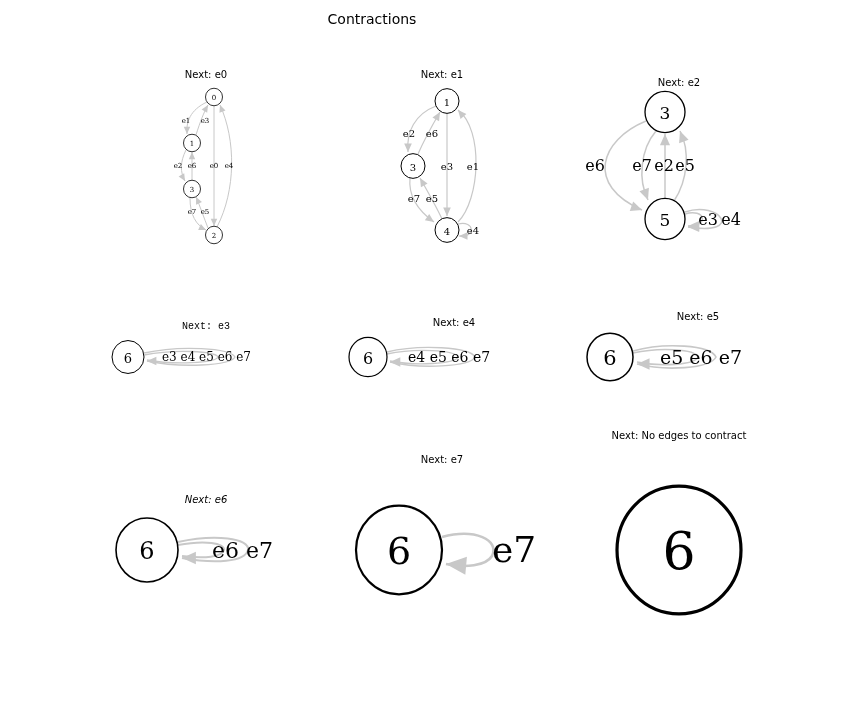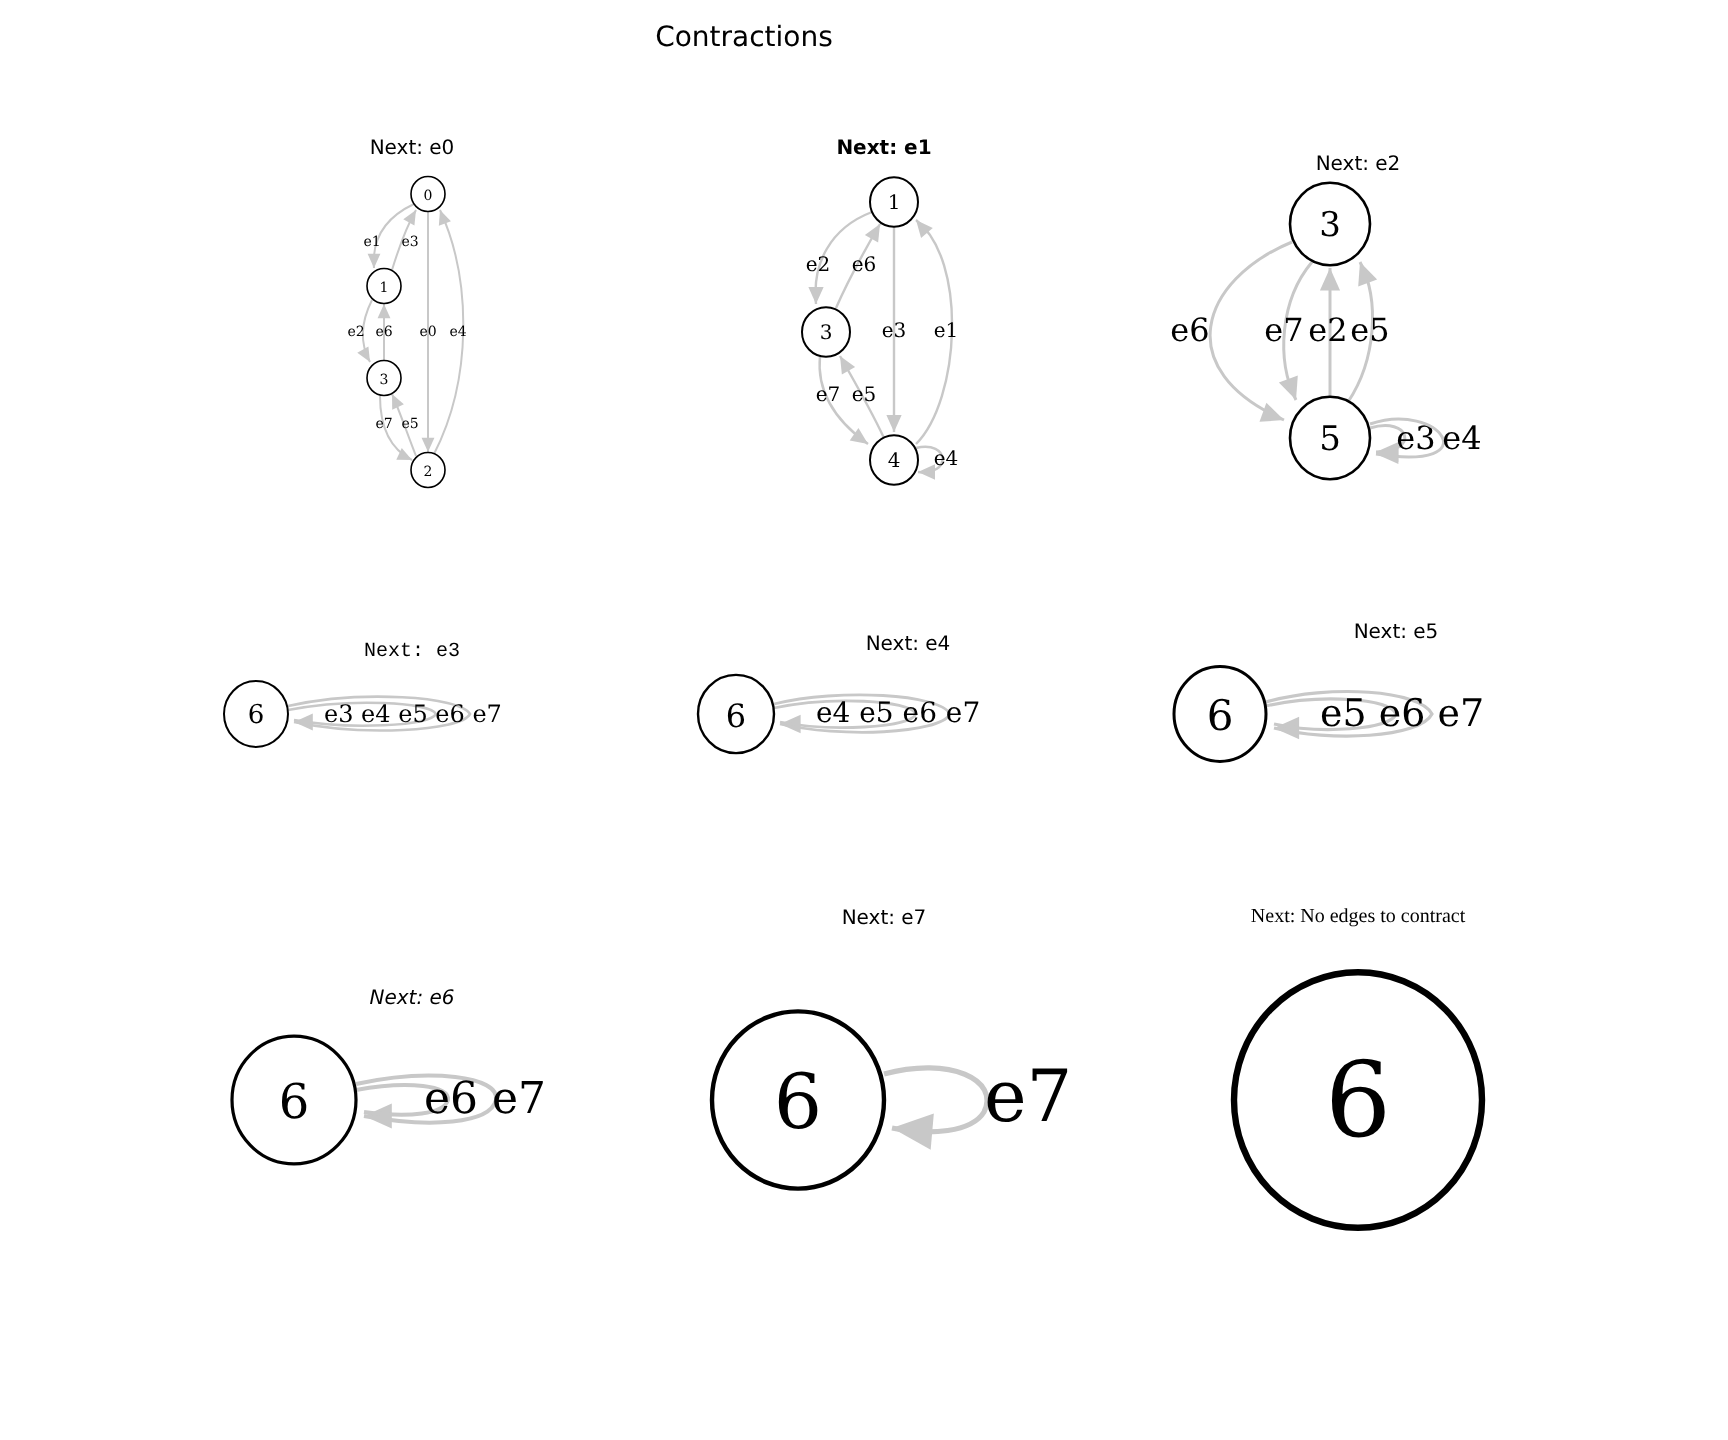--- a/index.html
+++ b/index.html
@@ -15,28 +15,28 @@
   svg.canvas { position: absolute; left: 0; top: 0; }
   .node-label { font-family: "DejaVu Serif", serif; fill: #000; text-anchor: middle; dominant-baseline: central; }
   .edge-label { font-family: "DejaVu Serif", serif; fill: #000; dominant-baseline: central; }
 </style>
 </head>
 <body>
 
 <div class="title">Contractions</div>
 <div id="panel-titles">
     <div class="panel-title" style="left: 86px; top: 69px;">Next: e0</div>
-    <div class="panel-title" style="left: 322px; top: 69px; font-weight: bold;">Next: e1</div>
+    <div class="panel-title" style="left: 322px; top: 69px;">Next: e1</div>
     <div class="panel-title" style="left: 559px; top: 77px;">Next: e2</div>
     <div class="panel-title" style="left: 86px; top: 321px; font-family: Liberation Mono, monospace;">Next: e3</div>
     <div class="panel-title" style="left: 334px; top: 317px;">Next: e4</div>
     <div class="panel-title" style="left: 578px; top: 311px;">Next: e5</div>
     <div class="panel-title" style="left: 86px; top: 494px; font-style: italic;">Next: e6</div>
     <div class="panel-title" style="left: 322px; top: 454px;">Next: e7</div>
-    <div class="panel-title" style="left: 559px; top: 453px; font-family: Liberation Serif, serif;">Next: No edges to contract</div>
+    <div class="panel-title" style="left: 559px; top: 430px;">Next: No edges to contract</div>
   </div>
 <svg class="canvas" id="canvas" width="864" height="720" viewBox="0 0 864 720">
     <g>
       <g>
         <path d="M207,102 C190,110 186,122 187,134" fill="none" stroke="#c8c8c8" stroke-width="1"></path>
         <polygon points="187,134 183.7825,126.85 190.2175,126.85" fill="#c8c8c8"></polygon>
         <text x="186" y="121" class="edge-label" text-anchor="middle" font-size="7">e1</text>
       </g>
       <g>
         <path d="M196,135 C200,122 204,112 208,105" fill="none" stroke="#c8c8c8" stroke-width="1"></path>

